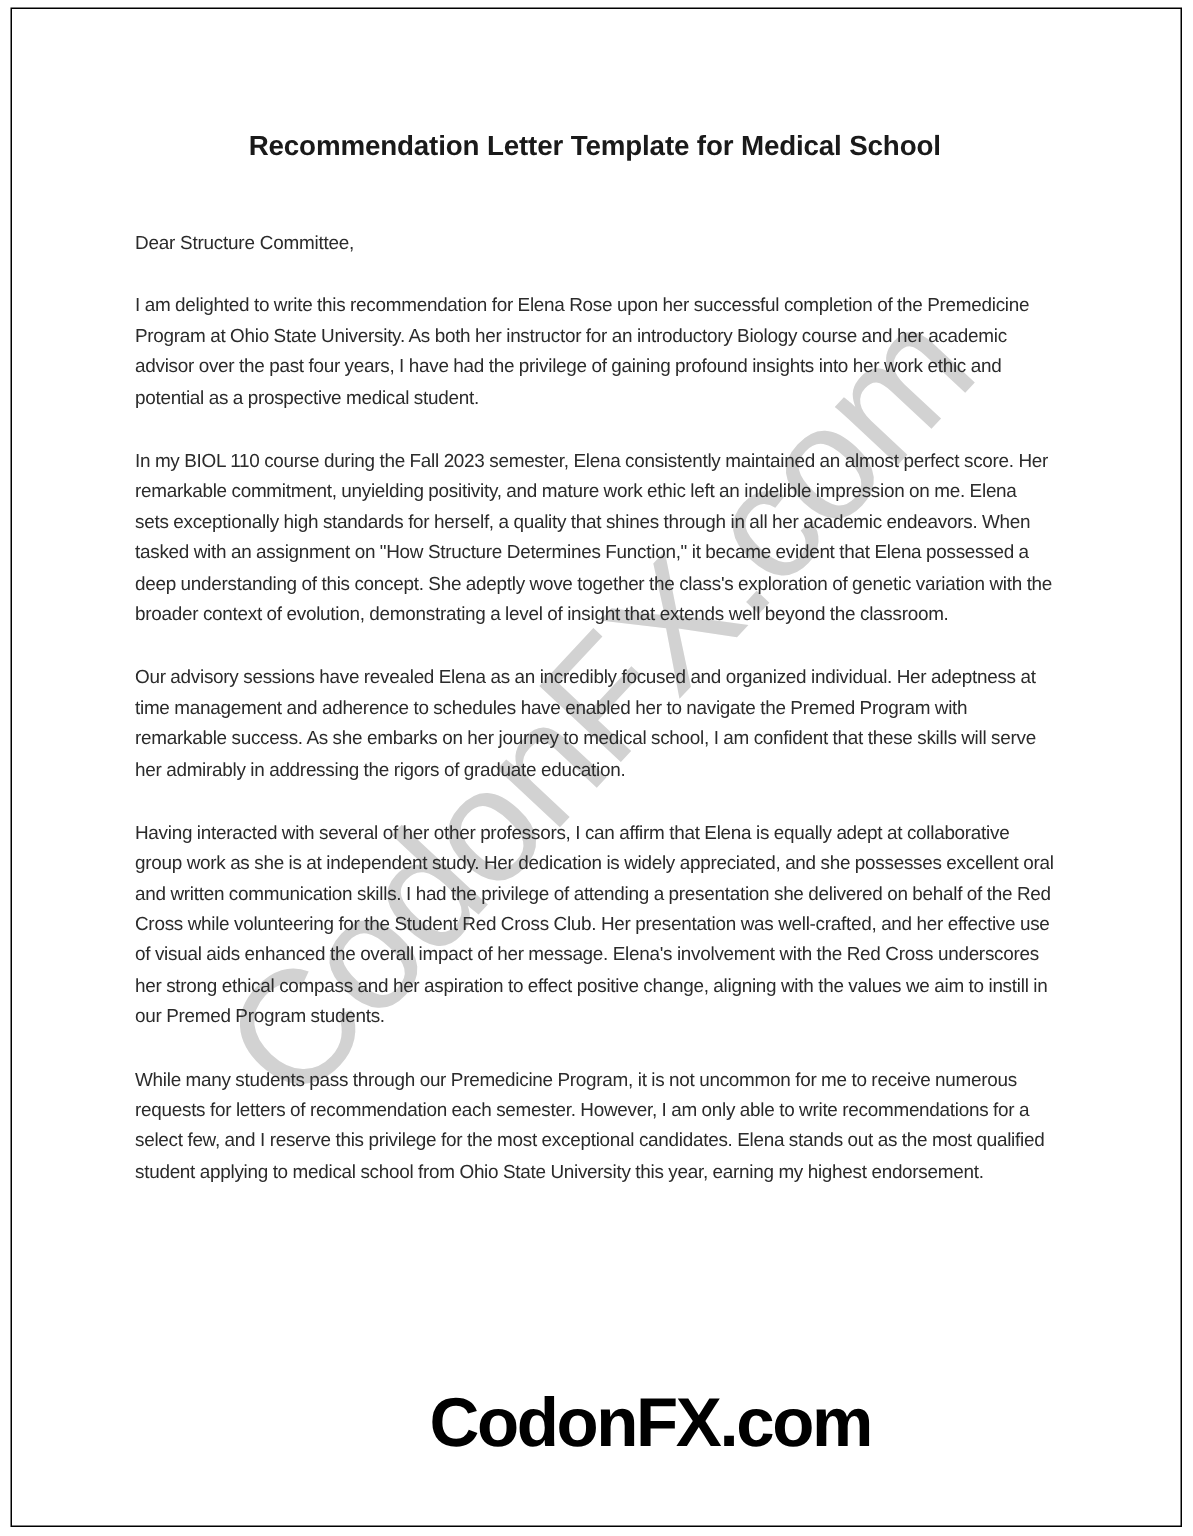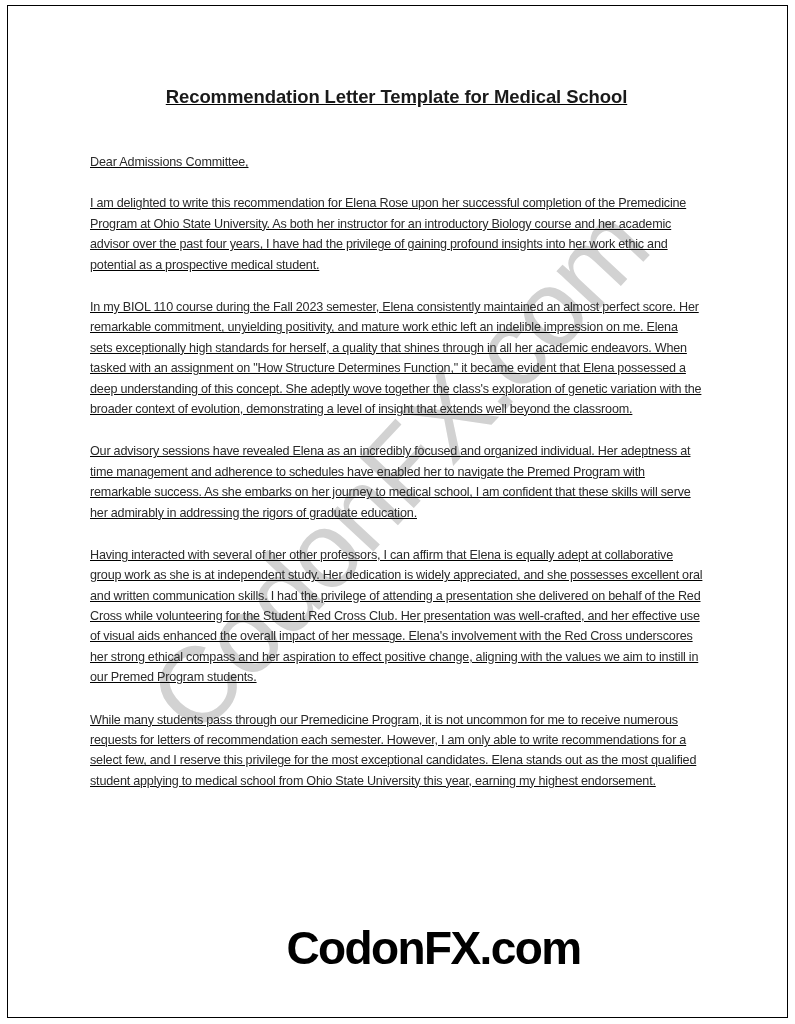--- a/index.html
+++ b/index.html
@@ -50,21 +50,20 @@
     user-select: none;
     pointer-events: none;
     z-index: 0;
   }
 
   #content {
     position: relative;
     z-index: 2;
     padding: 0 92px 0 90px;
     box-sizing: border-box;
-    text-decoration: underline;
   }
 
   #doc-title {
     margin: 0;
     padding-top: 86px;
     text-align: center;
     font-size: 18.5px;
     font-weight: bold;
     color: #1a1a1a;
     letter-spacing: -0.1px;
@@ -113,21 +112,21 @@
 <div id="page">
 
   <div id="page-frame"></div>
 
   <div id="watermark">CodonFX.com</div>
 
   <div id="content">
 
     <h1 id="doc-title">Recommendation Letter Template for Medical School</h1>
 
-    <p class="salutation">Dear Admissions Committee,</p>
+    <p class="salutation">Dear Structure Committee,</p>
 
     <p class="body-para">I am delighted to write this recommendation for Elena Rose upon her successful completion of the Premedicine Program at Ohio State University. As both her instructor for an introductory Biology course and her academic advisor over the past four years, I have had the privilege of gaining profound insights into her work ethic and potential as a prospective medical student.</p>
 
     <p class="body-para">In my BIOL 110  course during the Fall  2023  semester, Elena consistently maintained an almost perfect score. Her remarkable commitment, unyielding positivity, and mature work ethic left an indelible impression on me. Elena sets exceptionally high standards for herself, a quality that shines through in all her academic endeavors. When tasked with an assignment on "How Structure Determines Function," it became evident that Elena possessed a deep understanding of this concept. She adeptly wove together the class's exploration of genetic variation with the broader context of evolution, demonstrating a level of insight that extends well beyond the classroom.</p>
 
     <p class="body-para">Our advisory sessions have revealed Elena as an incredibly focused and organized individual. Her adeptness at time management and adherence to schedules have enabled her to navigate the Premed Program with remarkable success. As she embarks on her journey to medical school, I am confident that these skills will serve her admirably in addressing the rigors of graduate education.</p>
 
     <p class="body-para">Having interacted with several of her other professors, I can affirm that Elena is equally adept at collaborative group work as she is at independent study. Her dedication is widely appreciated, and she possesses excellent oral and written communication skills. I had the privilege of attending a presentation she delivered on behalf of the Red Cross while volunteering for the Student Red Cross Club. Her presentation was well-crafted, and her effective use of visual aids enhanced the overall impact of her message. Elena's involvement with the Red Cross underscores her strong ethical compass and her aspiration to effect positive change, aligning with the values we aim to instill in our Premed Program students.</p>
 
     <p class="body-para">While many students pass through our Premedicine Program, it is not uncommon for me to receive numerous requests for letters of recommendation each semester. However, I am only able to write recommendations for a select few, and I reserve this privilege for the most exceptional candidates. Elena stands out as the most qualified student applying to medical school from Ohio State University this year, earning my highest endorsement.</p>

